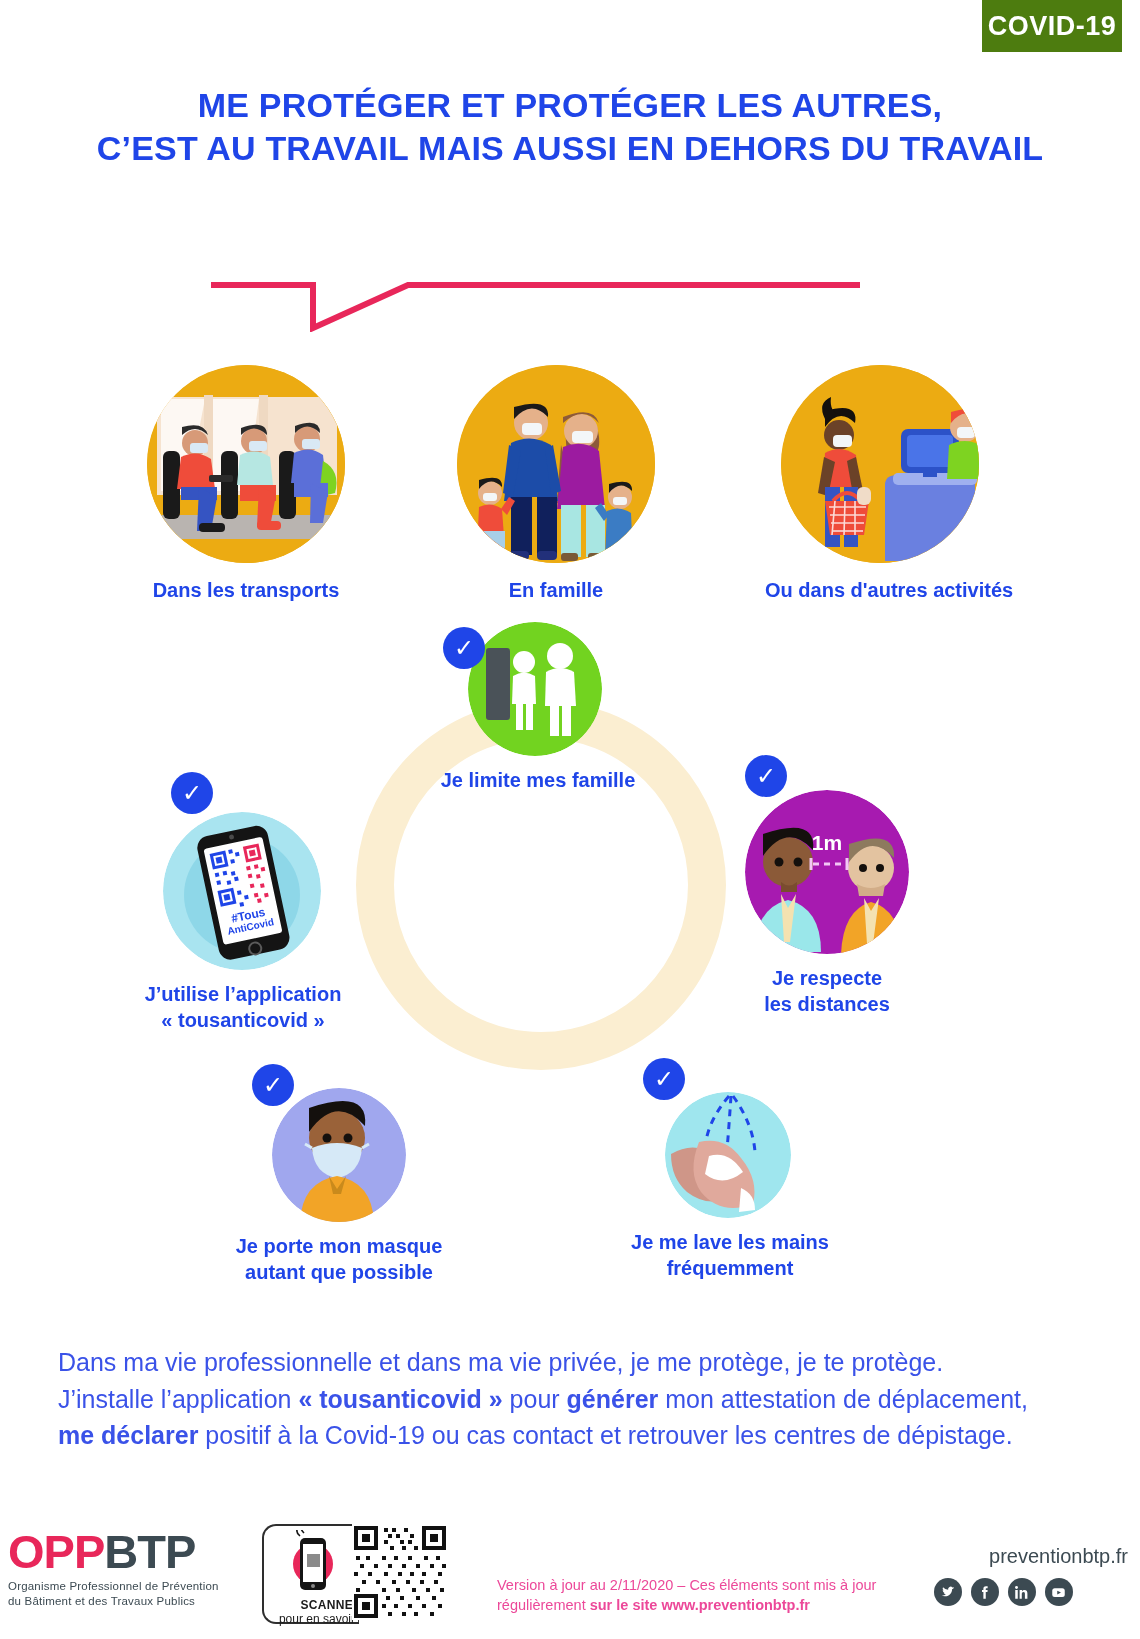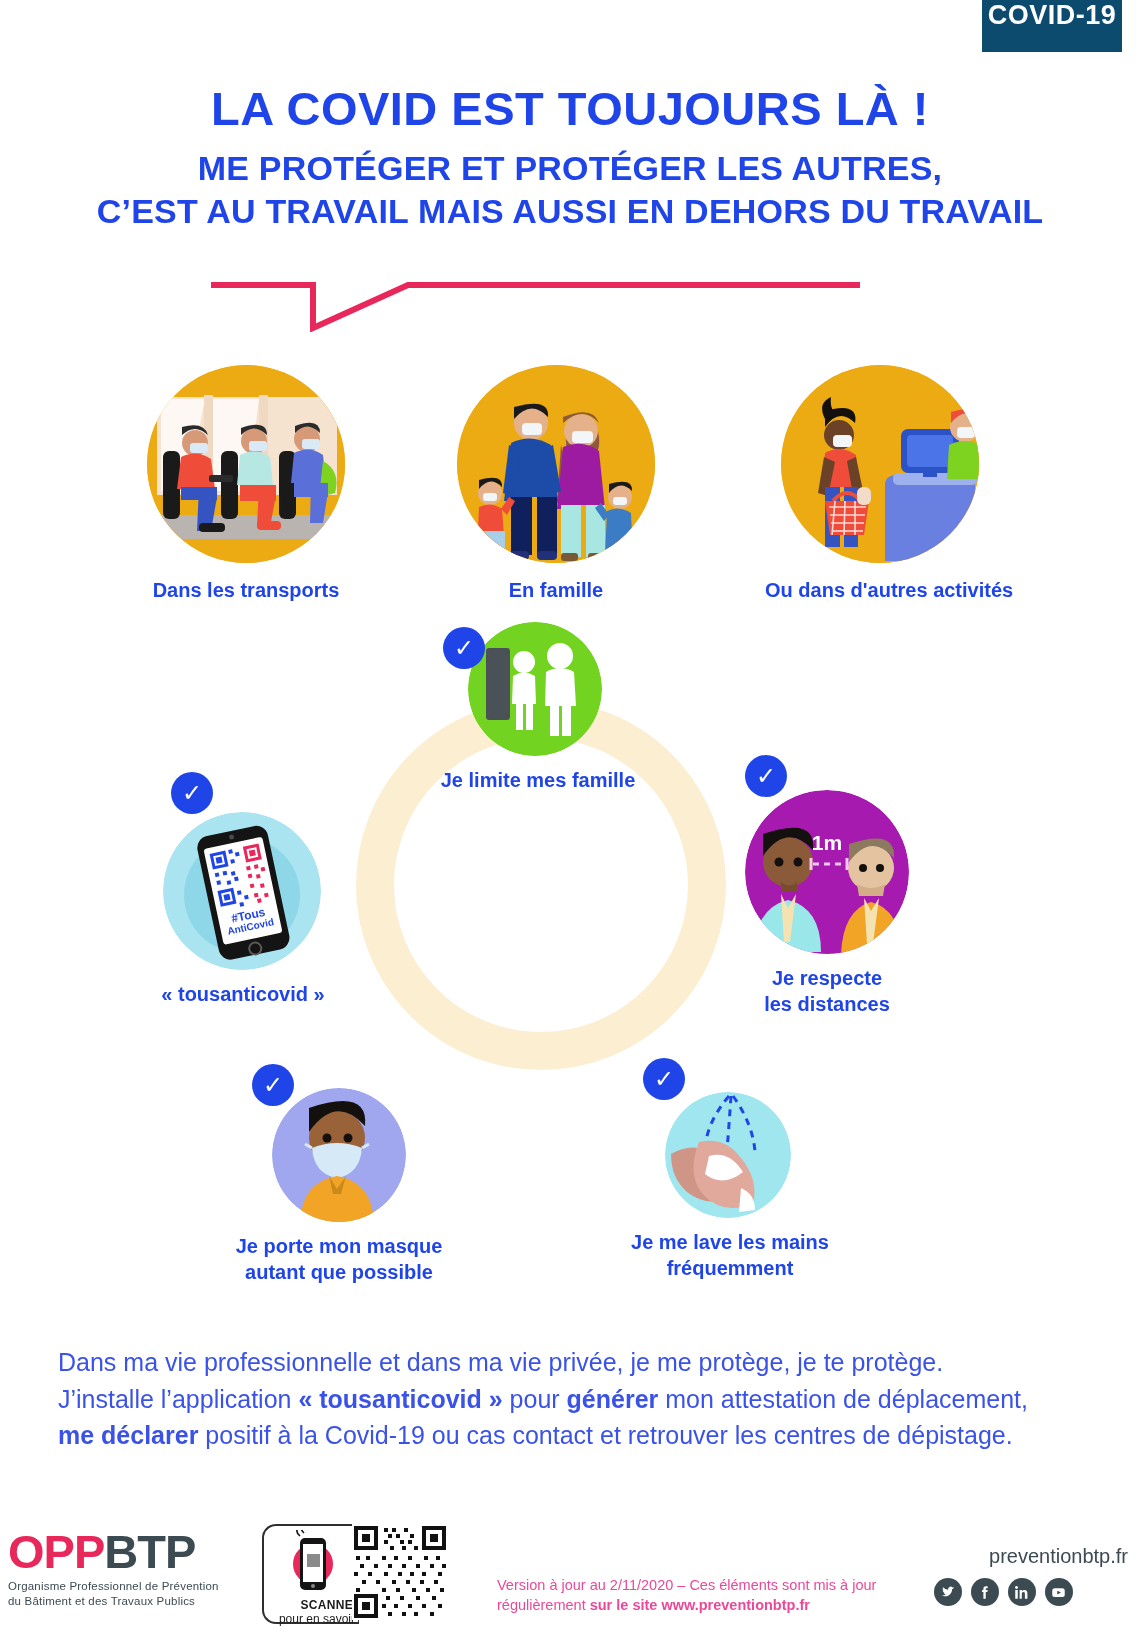--- a/index.html
+++ b/index.html
@@ -6,21 +6,21 @@
   body{
     width:1140px;height:1639px;background:#ffffff;
     font-family:"Liberation Sans","DejaVu Sans",sans-serif;
     position:relative;overflow:hidden;
   }
   .poster{position:absolute;inset:0;}
 
   
   .covid-badge{
     position:absolute;top:0;right:18px;width:140px;height:52px;
-    background:#0c4a6e;color:#fff;display:flex;align-items:flex-start;justify-content:center;
+    background:#4d7c0f;color:#fff;display:flex;align-items:center;justify-content:center;
     font-weight:bold;font-size:27px;letter-spacing:.5px;font-stretch:condensed;
   }
 
   
   .title-block{position:absolute;top:84px;left:0;width:1140px;text-align:center;}
   .title-main{
     color:#1f45e8;font-weight:bold;font-size:47px;letter-spacing:.5px;line-height:1.05;
     margin:0 0 14px 0;
   }
   .title-sub{
@@ -100,21 +100,20 @@
 </head>
 <body>
 
 <div class="poster">
 
   <div class="covid-badge">
     <span>COVID-19</span>
   </div>
 
   <div class="title-block">
-    <div class="title-main">LA COVID EST TOUJOURS LÀ !</div>
     <div class="title-sub">
       <div>ME PROTÉGER ET PROTÉGER LES AUTRES,</div>
       <div>C’EST AU TRAVAIL MAIS AUSSI EN DEHORS DU TRAVAIL</div>
     </div>
   </div>
 
   <svg class="bracket" viewBox="0 0 655 50">
     <polyline points="3,3 105,3 105,46 200,3 652,3" fill="none" stroke="#e8275a" stroke-width="6"></polyline>
   </svg>
 
@@ -406,20 +405,21 @@
               <rect x="90" y="84" width="4" height="4"></rect>
             <rect x="100" y="86" width="4" height="4"></rect>
               <rect x="92" y="90" width="4" height="4"></rect>
           </g>
           <text x="80" y="108" text-anchor="middle" fill="#1f45e8" font-size="12" font-weight="bold" font-family="Liberation Sans, sans-serif">#Tous</text>
           <text x="80" y="119" text-anchor="middle" fill="#1f45e8" font-size="10" font-weight="bold" font-family="Liberation Sans, sans-serif">AntiCovid</text>
         </g>
       </svg>
     </div>
     <div class="node-label" style="margin-left:-80px;width:320px;">
+      <div>J’utilise l’application</div>
       <div>« tousanticovid »</div>
     </div>
   </div>
 
   <div class="body-copy">
     <div>Dans ma vie professionnelle et dans ma vie privée, je me protège, je te protège.</div>
     <div>
       <span>J’installe l’application </span><b>« tousanticovid »</b><span> pour </span><b>générer</b><span> mon attestation de déplacement,</span>
     </div>
     <div>

